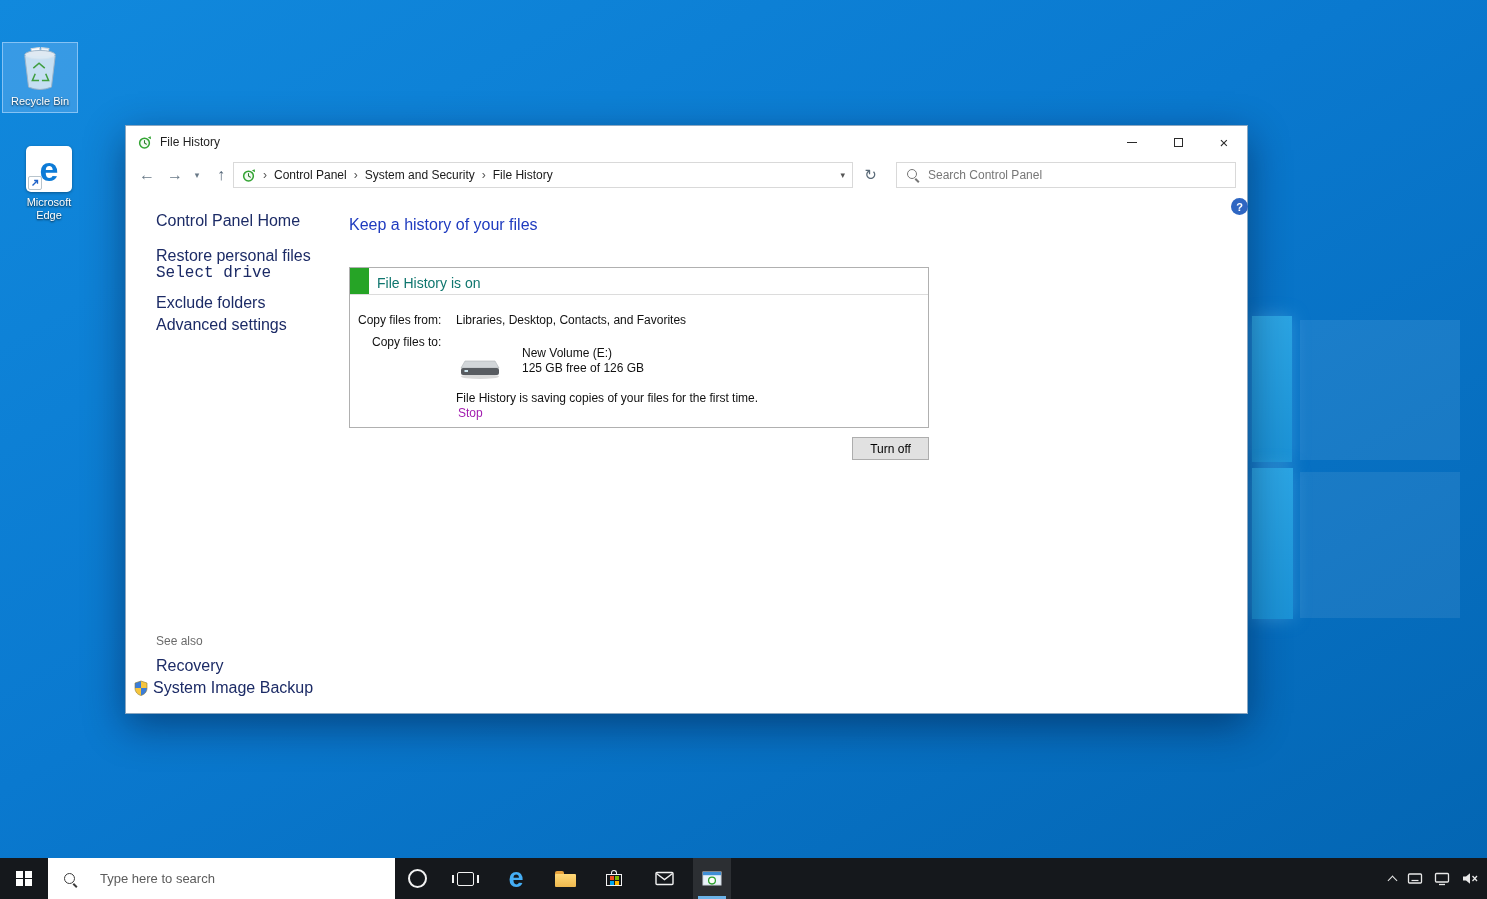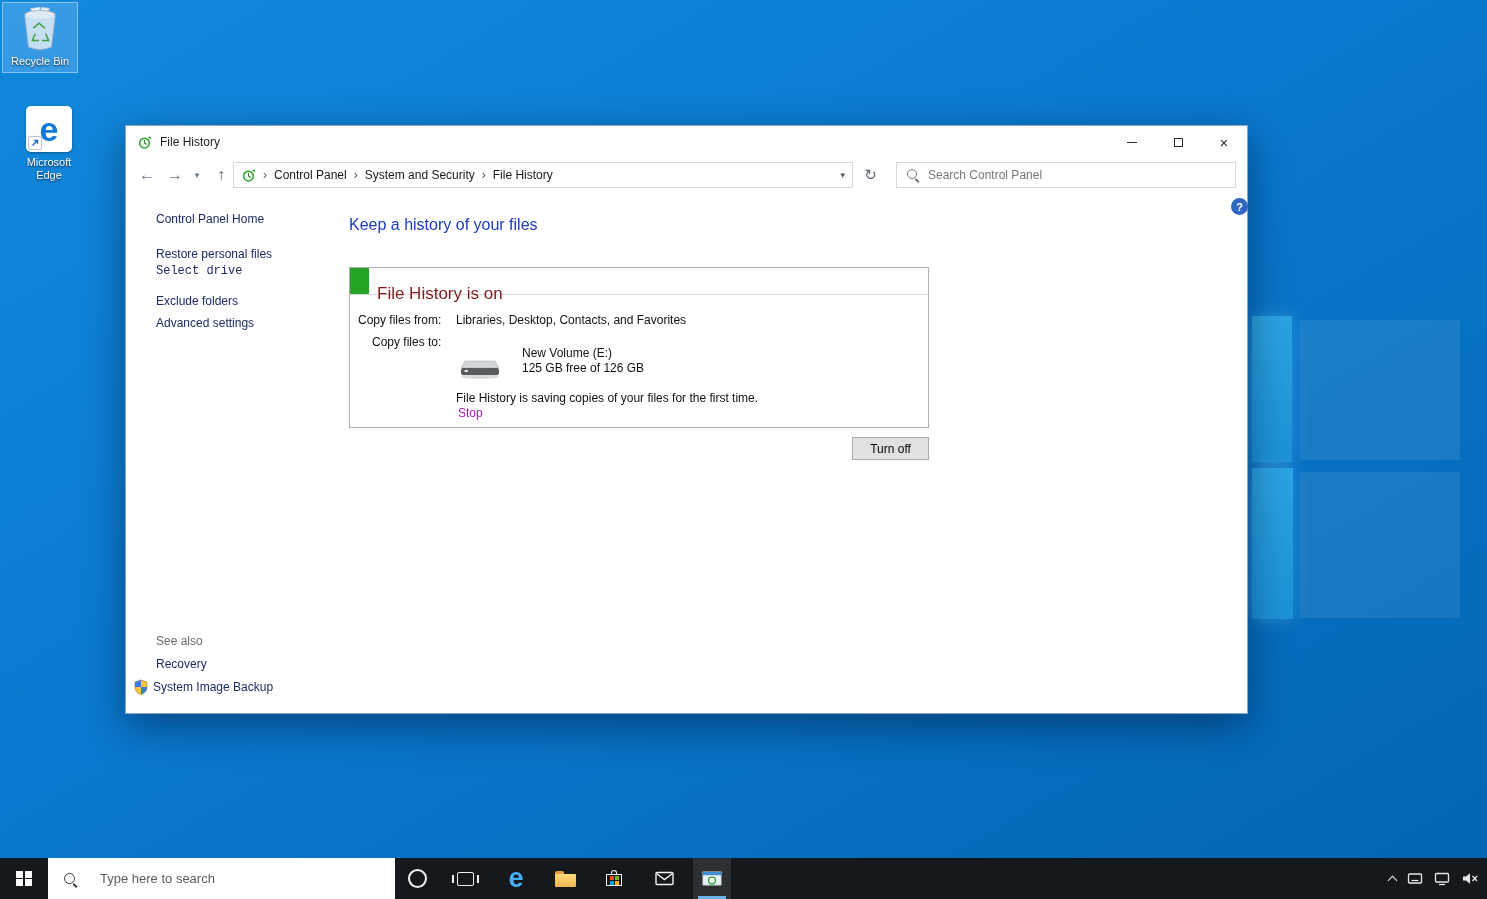--- a/index.html
+++ b/index.html
@@ -9,21 +9,21 @@
     font-size:12px; color:#000; position:relative;
     background:linear-gradient(150deg,#1189dd 0%,#0a79cf 45%,#0365b2 100%);
   }
 
   
   .wp-pane { position:absolute; background:linear-gradient(180deg,#2fa6e4,#1a93d8); }
   .wp-pane { background:linear-gradient(180deg,#2ba4e3,#1b92d6); box-shadow:0 0 18px rgba(120,210,255,.35); }
   .wp-pane.faint { background:rgba(255,255,255,.08); box-shadow:none; }
 
   
-  .desk-icon { position:absolute; display:flex; flex-direction:column; align-items:center; gap:4px; padding:4px 2px; cursor:default; }
+  .desk-icon { position:absolute; display:flex; flex-direction:column; align-items:center; gap:4px; padding:4px 2px; cursor:default;margin-top:40px; }
   .desk-icon.selected { background:rgba(130,190,245,.35); border:1px solid rgba(185,222,255,.6); }
   .desk-label { color:#fff; font-size:11px; line-height:13px; text-align:center; text-shadow:0 1px 2px rgba(0,0,0,.8); }
   .edge-tile { width:46px; height:46px; background:#fff; border-radius:5px; position:relative;
                display:flex; align-items:center; justify-content:center; box-shadow:0 1px 3px rgba(0,0,0,.35); }
   .edge-tile .e-glyph { color:#0d7bd7; font-size:34px; font-weight:bold; line-height:1; }
   .shortcut-badge { position:absolute; left:2px; bottom:2px; width:14px; height:14px; background:#fff;
                     border:1px solid #b8c4cc; border-radius:2px; display:flex; align-items:center; justify-content:center; }
 
   
   .window { position:absolute; left:125px; top:125px; width:1123px; height:589px; background:#fff;
@@ -50,35 +50,35 @@
                display:flex; align-items:center; gap:8px; padding-left:9px; background:#fff; }
   .searchbox input { border:none; outline:none; flex:1; font:12px "Liberation Sans","DejaVu Sans",sans-serif; color:#333; }
   .searchbox input::placeholder { color:#777; }
   .mag { position:relative; width:14px; height:14px; flex:0 0 auto; }
   .mag::before { content:""; position:absolute; left:1px; top:1px; width:8px; height:8px;
                  border:1.5px solid #767676; border-radius:50%; }
   .mag::after { content:""; position:absolute; left:10px; top:10px; width:5px; height:1.6px;
                 background:#767676; transform:rotate(45deg); transform-origin:0 0; }
 
   
-  .sb-item { position:absolute; left:30px; color:#1c2b66; font-size:12px; cursor:pointer; white-space:nowrap; }
+  .sb-item { position:absolute; left:30px; color:#1c2b66; font-size:16px; cursor:pointer; white-space:nowrap; }
   .sb-gray { position:absolute; left:30px; color:#6b6b6b; font-size:12px; white-space:nowrap; }
   .sb-row { position:absolute; left:8px; display:flex; align-items:center; gap:5px; }
 
   
   .help { position:absolute; left:1105px; top:72px; width:17px; height:17px; border-radius:50%;
           background:#2e66c2; color:#fff; font-size:11px; font-weight:bold;
           display:flex; align-items:center; justify-content:center; }
   .heading { position:absolute; left:223px; top:90px; font-size:16px; color:#1f3bbf; }
   .desc { position:absolute; left:223px; top:117px; font-size:12px; color:#111; }
 
   .panel { position:absolute; left:223px; top:141px; width:580px; height:161px; border:1px solid #b0b0b0; background:#fff; }
   .panel-header { position:relative; height:27px; border-bottom:1px solid #dcdcdc; }
   .green-block { position:absolute; left:0; top:0; width:19px; height:26px; background:#26a426; }
-  .status-text { position:absolute; left:27px; top:16px; font-size:17px; color:#7f1d1d; white-space:nowrap; }
+  .status-text { position:absolute; left:27px; top:7px; font-size:14px; color:#0f766e; white-space:nowrap; }
   .p-abs { position:absolute; font-size:12px; color:#111; white-space:nowrap; }
   .stop-link { color:#a21caf; cursor:pointer; }
 
   .turnoff { position:absolute; left:726px; top:311px; width:77px; height:23px; background:#e1e1e1;
              border:1px solid #adadad; font-size:12px; color:#000; display:flex; align-items:center; justify-content:center; }
 
   
   .taskbar { position:absolute; left:0; bottom:0; width:1487px; height:41px; background:#15181c; }
   .tb-start { position:absolute; left:0; top:0; width:48px; height:41px; display:flex; align-items:center; justify-content:center; }
   .start-logo { display:grid; grid-template-columns:7px 7px; grid-template-rows:7px 7px; gap:1.5px; }

